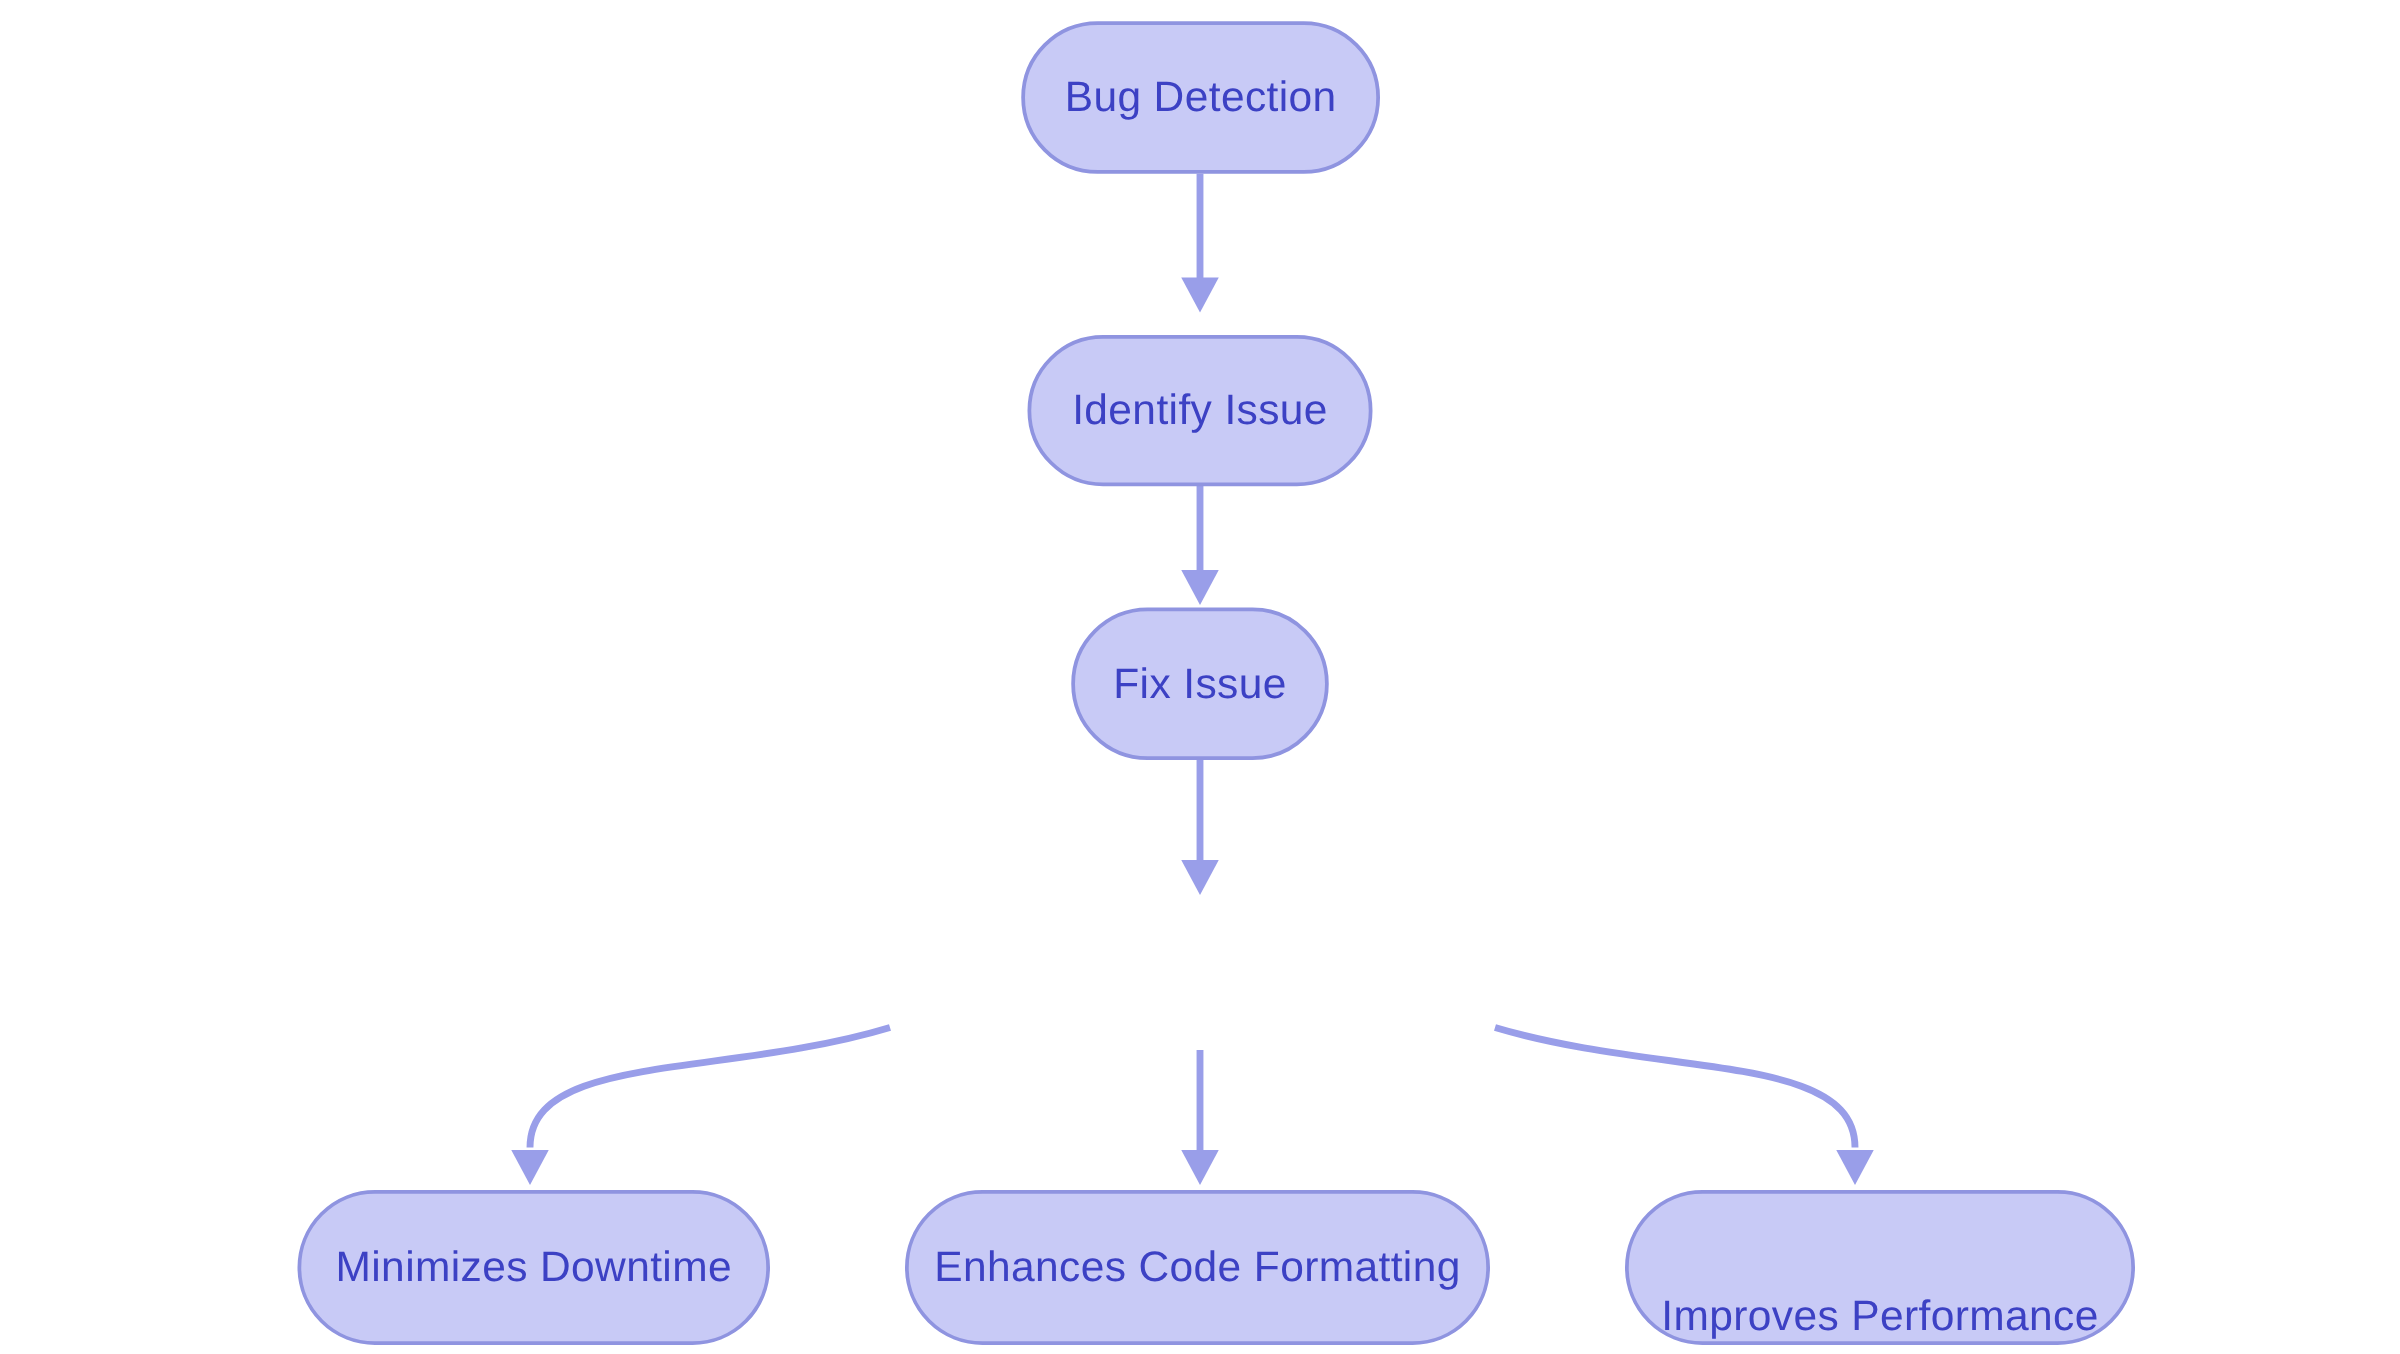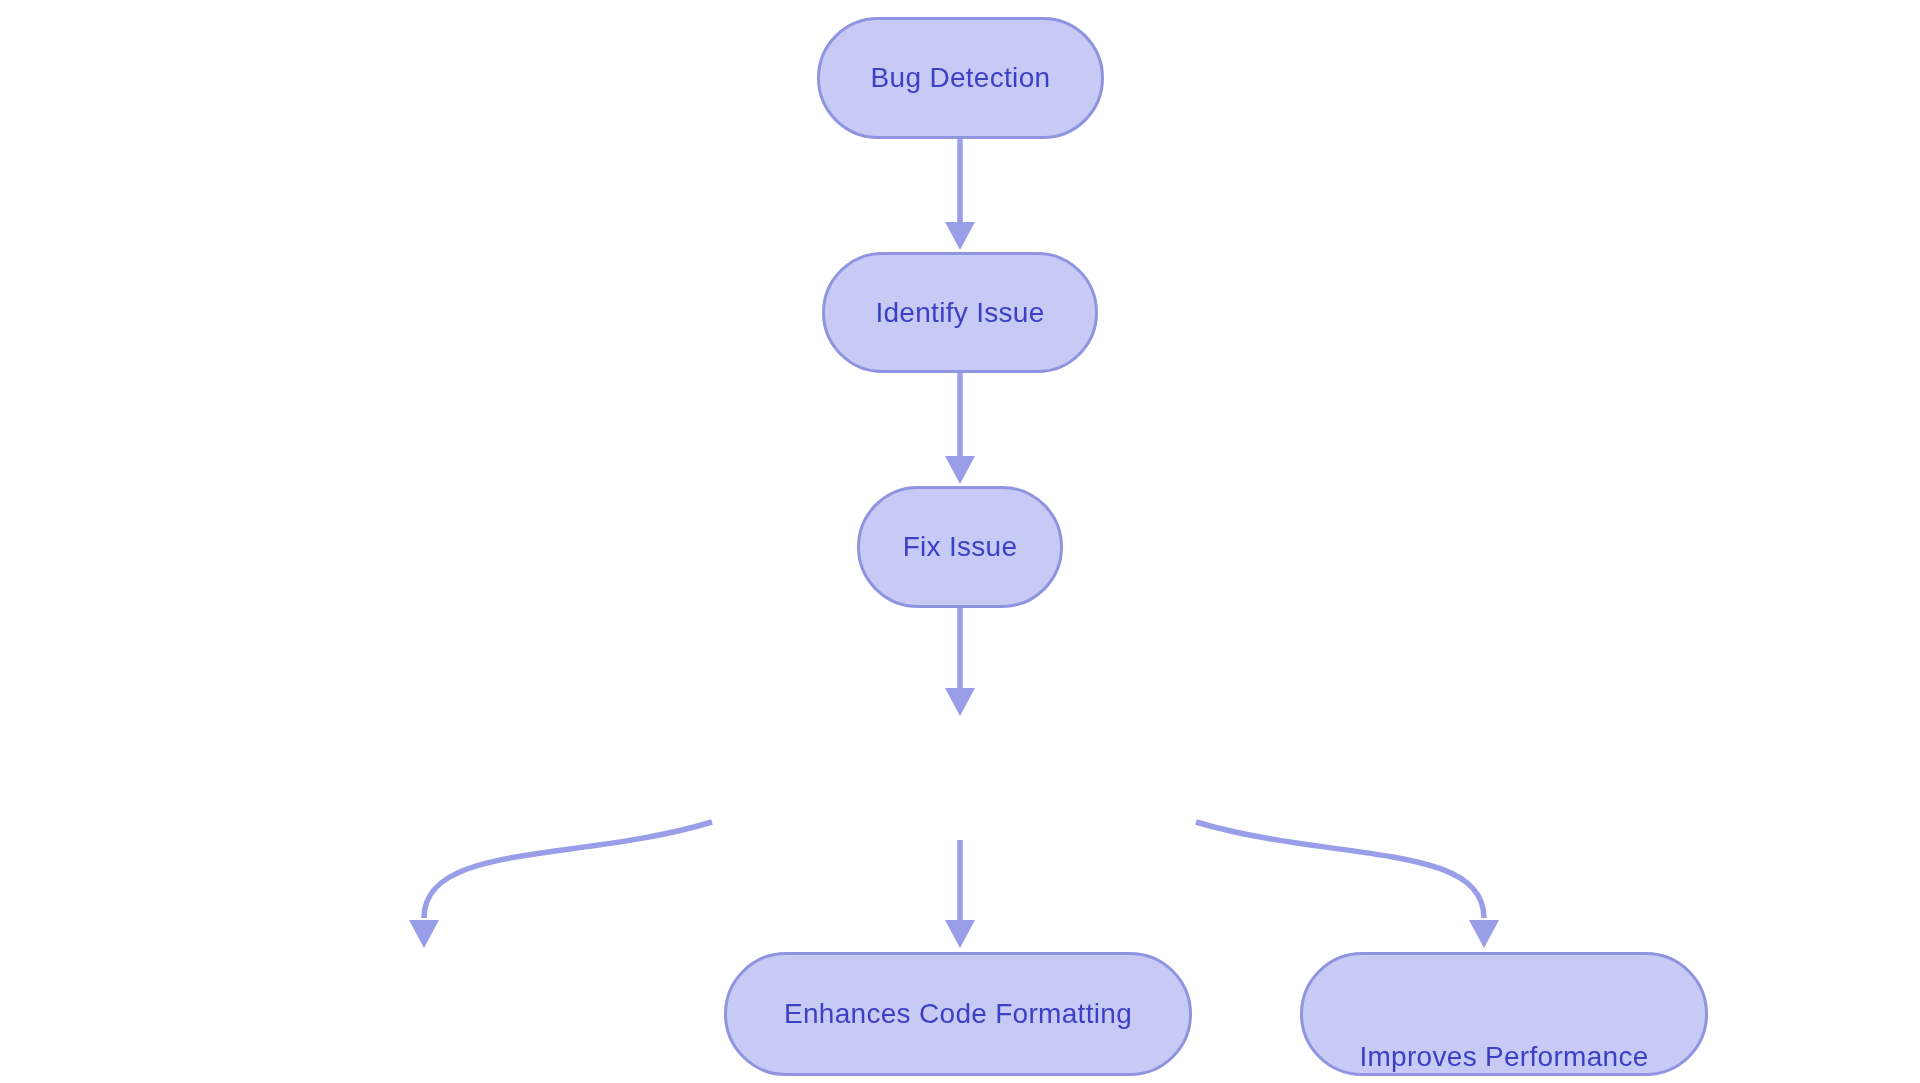--- a/index.html
+++ b/index.html
@@ -24,27 +24,27 @@
     stroke:none;
   }
   .node{
     position:absolute;
     display:flex;align-items:center;justify-content:center;
     box-sizing:border-box;
     background:var(--node-fill,#c8caf6);
     border:3px solid var(--node-border,#8f94e0);
     border-radius:62px;
     color:var(--node-text,#3c41c4);
-    font-size:28px;
+    font-size:34px;
     letter-spacing:0.3px;
     text-align:center;
     white-space:nowrap;
   }
   .n-bug       {left:817px;  top:17px;  width:287px; height:122px;}
-  .n-identify  {left:822px;  top:252px; width:276px; height:121px;}
+  .n-identify  {left:822px;  top:268px; width:276px; height:121px;}
   .n-fix       {left:857px;  top:486px; width:206px; height:122px;text-align:center;}
   .n-integrate {left:722px;  top:718px; width:476px; height:122px;}
   .n-min       {left:238px;  top:952px; width:378px; height:124px;}
   .n-enh       {left:724px;  top:952px; width:468px; height:124px;}
   .n-imp       {left:1300px; top:952px; width:408px; height:124px;align-items:flex-end;}
 </style>
 </head>
 <body>
 
 <div class="canvas">
@@ -88,20 +88,23 @@
 
   <div class="node n-identify">
     <span>Identify Issue</span>
   </div>
 
   <div class="node n-fix">
     <span>Fix Issue</span>
   </div>
 
 
+  <div class="node n-min">
+    <span>Minimizes Downtime</span>
+  </div>
 
   <div class="node n-enh">
     <span>Enhances Code Formatting</span>
   </div>
 
   <div class="node n-imp">
     <span>Improves Performance</span>
   </div>
 
 </div>

